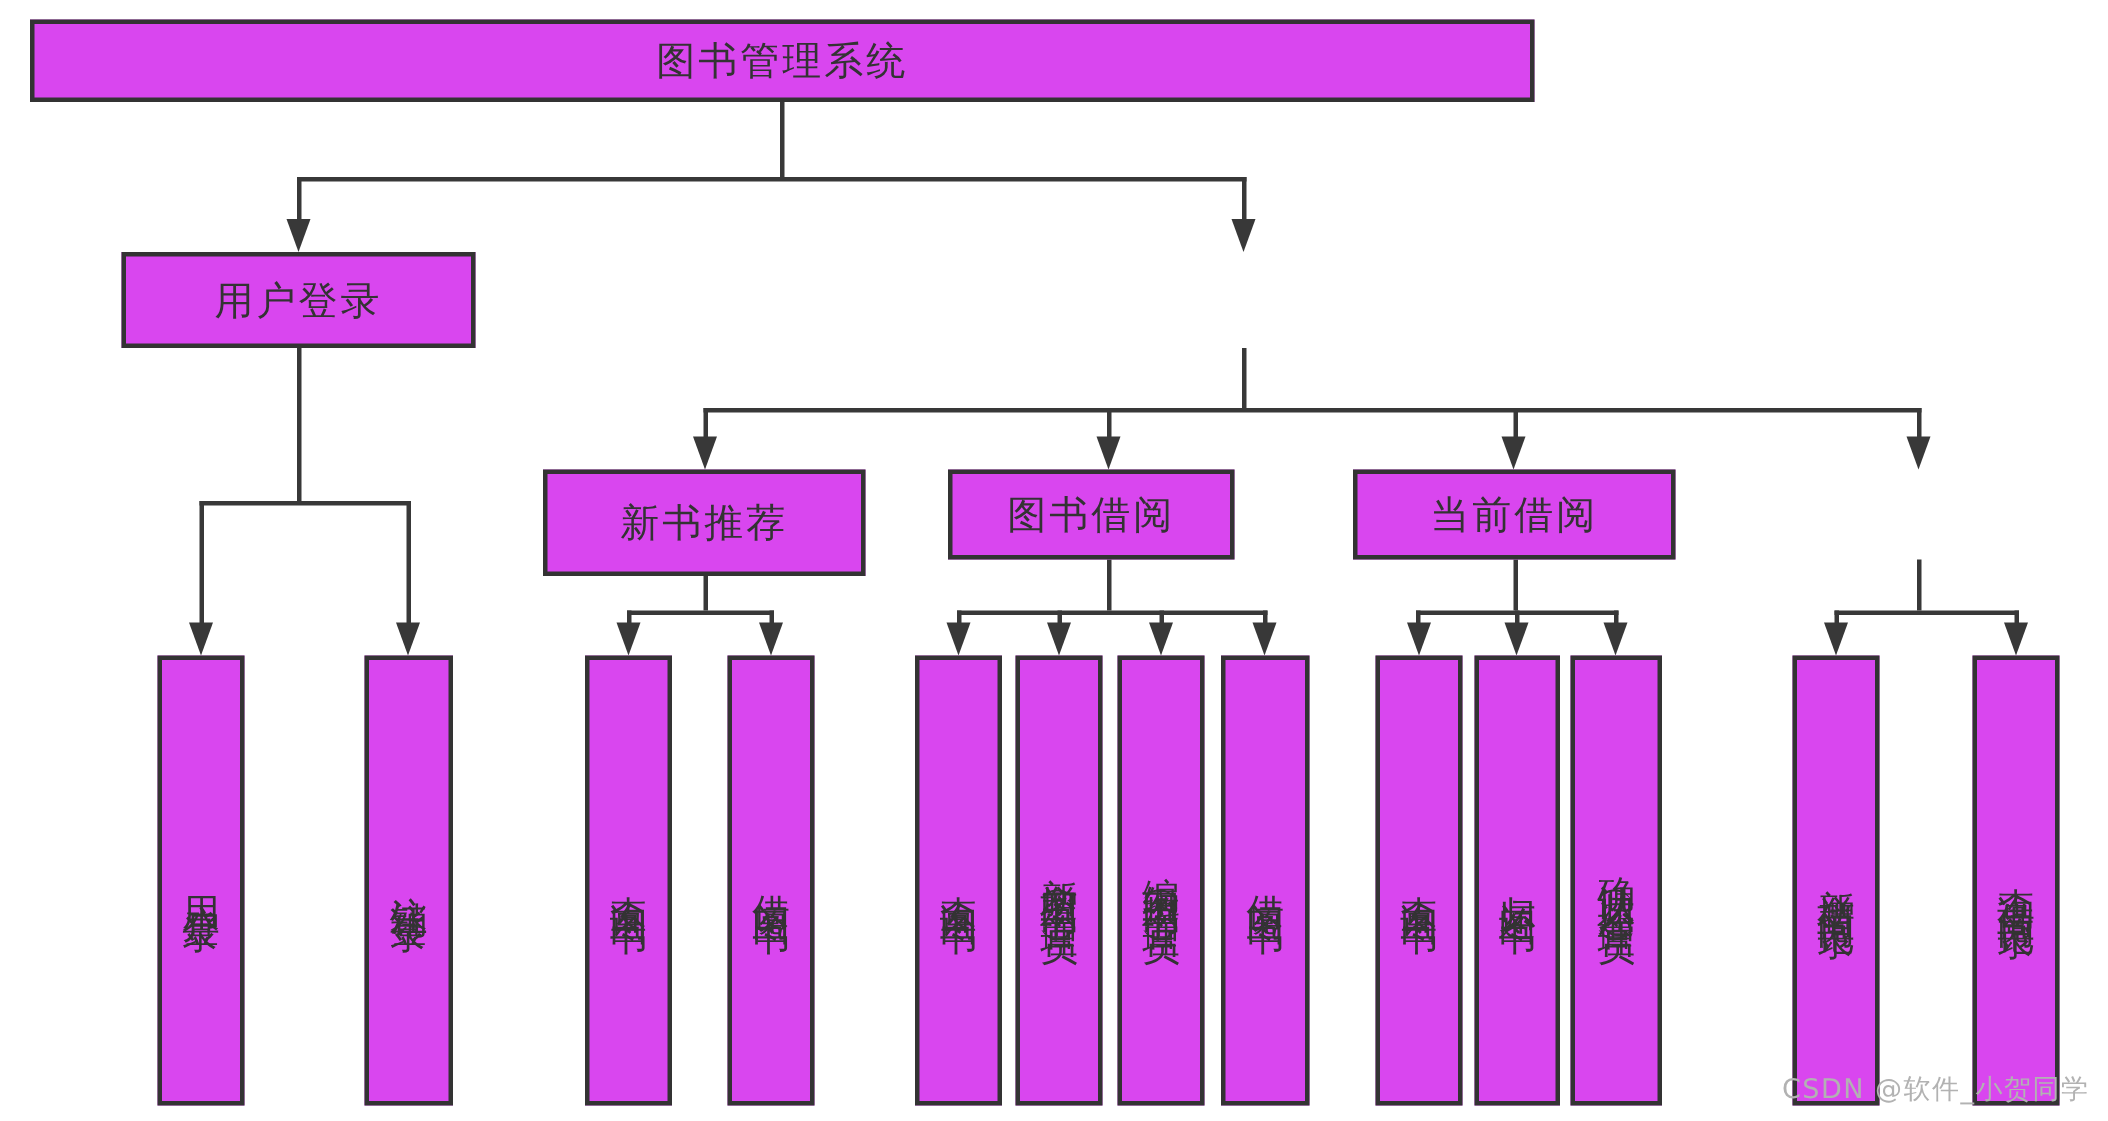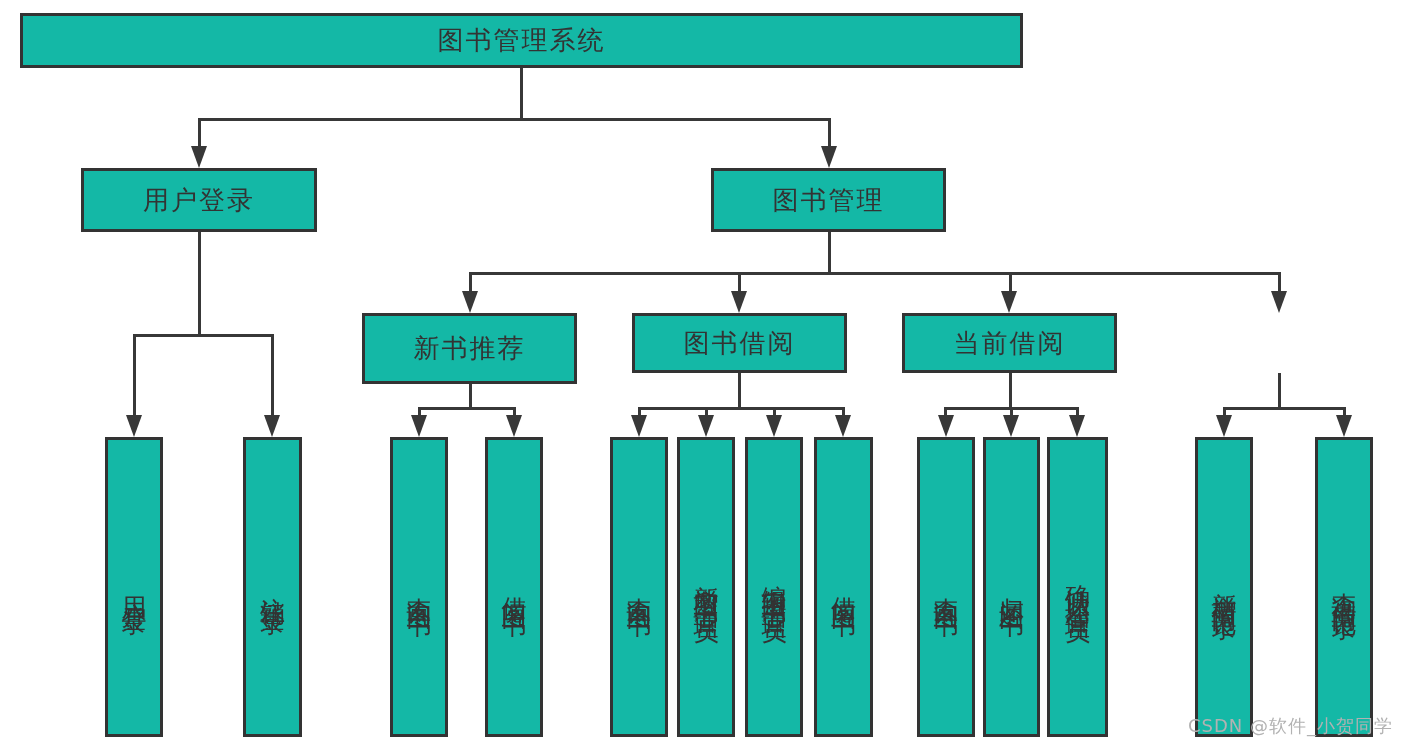--- a/index.html
+++ b/index.html
@@ -1,21 +1,21 @@
 <!DOCTYPE html>
 <html><head>
 <meta charset="utf-8">
 <style>
   html,body{margin:0;padding:0;background:#ffffff;}
   #canvas{
     position:relative;width:1405px;height:747px;background:#ffffff;overflow:hidden;
     font-family:"DejaVu Sans","Liberation Sans",sans-serif;color:#333333;
   }
   .box{
-    position:absolute;box-sizing:border-box;background:#14b8a6;
+    position:absolute;box-sizing:border-box;background:#d946ef;
     border:3px solid #333333;display:flex;align-items:center;justify-content:center;
     font-size:26px;color:#333333;letter-spacing:2px;white-space:nowrap;
   }
   .leaf{
     writing-mode:vertical-rl;text-orientation:mixed;
     letter-spacing:5px;font-size:25px;line-height:1;
     border-width:3px;
   }
   .vline{position:absolute;width:3px;background:#383838;}
   .hline{position:absolute;height:3px;background:#383838;}
@@ -91,25 +91,24 @@
   <div class="hline" style="left:1223px;top:407px;width:123px;"></div>
   <div class="vline" style="left:1223px;top:407px;height:11px;"></div>
   <div class="vline" style="left:1343px;top:407px;height:11px;"></div>
   <div class="arrow" style="left:1216px;top:415px;"></div>
   <div class="arrow" style="left:1336px;top:415px;"></div>
 
   <div class="box" style="left:20px;top:13px;width:1003px;height:55px;">图书管理系统</div>
 
   <div class="box" style="left:81px;top:168px;width:236px;height:64px;">用户登录</div>
 
-  <div class="box" style="left:711px;top:168px;width:235px;height:64px;">图书管理</div>
 
   <div class="box" style="left:362px;top:313px;width:215px;height:71px;">新书推荐</div>
 
-  <div class="box" style="left:632px;top:313px;width:215px;height:60px;">图书借阅</div>
+  <div class="box" style="left:632px;top:313px;width:191px;height:60px;">图书借阅</div>
 
   <div class="box" style="left:902px;top:313px;width:215px;height:60px;">当前借阅</div>
 
 
   <div class="box leaf" style="left:105px;top:437px;width:58px;height:300px;">用户登录</div>
 
   <div class="box leaf" style="left:243px;top:437px;width:59px;height:300px;">注销登录</div>
 
   <div class="box leaf" style="left:390px;top:437px;width:58px;height:300px;">查询图书</div>
 

